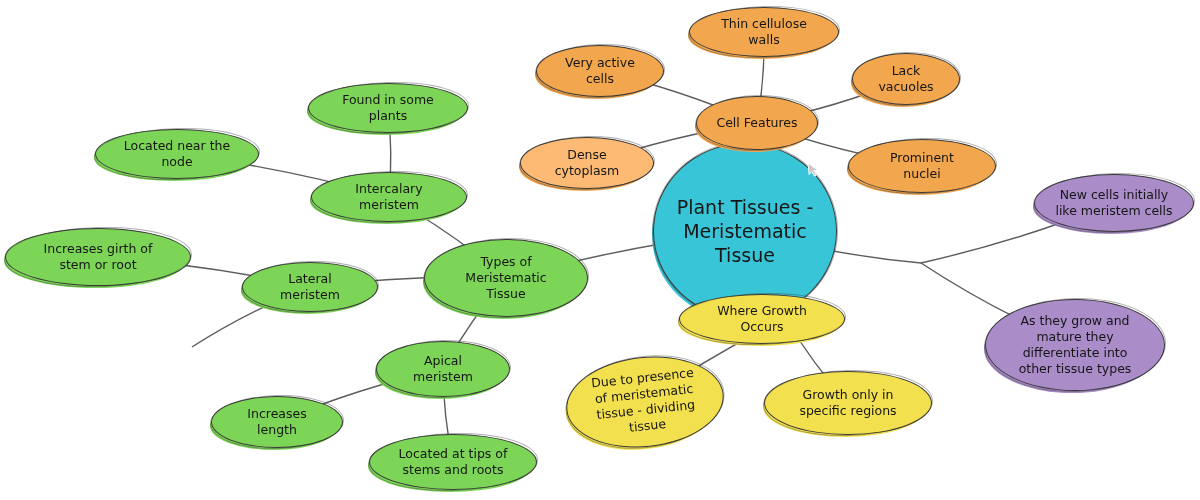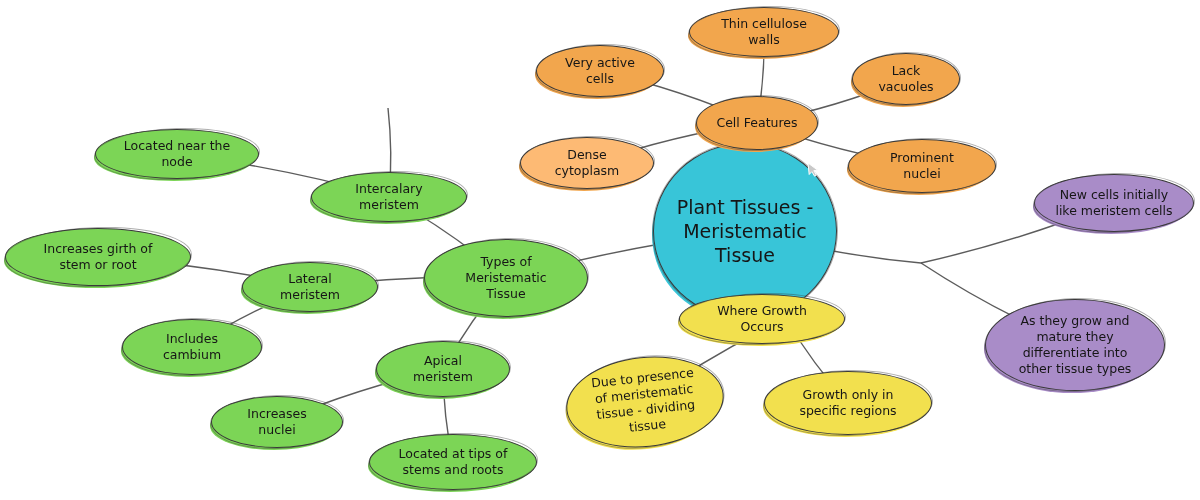--- a/index.html
+++ b/index.html
@@ -152,41 +152,41 @@
 Tissue</span>
     </div>
     <div class="node" style="--fill: #F2E04E; background: rgb(242, 224, 78); left: 764px; top: 371px; width: 168px; height: 64px;">
       <span>Growth only in
 specific regions</span>
     </div>
     <div class="node" style="--fill: #7CD556; background: rgb(124, 213, 86); left: 311px; top: 172px; width: 156px; height: 50px;">
       <span>Intercalary
 meristem</span>
     </div>
+    <div class="node" style="--fill: #7CD556; background: rgb(124, 213, 86); left: 308px; top: 83px; width: 160px; height: 50px;">
+      <span>Found in some
+plants</span>
+    </div>
     <div class="node" style="--fill: #7CD556; background: rgb(124, 213, 86); left: 95px; top: 129px; width: 164px; height: 50px;">
       <span>Located near the
 node</span>
     </div>
     <div class="node" style="--fill: #7CD556; background: rgb(124, 213, 86); left: 242px; top: 262px; width: 136px; height: 50px;">
       <span>Lateral
 meristem</span>
     </div>
     <div class="node" style="--fill: #7CD556; background: rgb(124, 213, 86); left: 5px; top: 228px; width: 186px; height: 58px;">
       <span>Increases girth of
 stem or root</span>
     </div>
-    <div class="node" style="--fill: #7CD556; background: rgb(124, 213, 86); left: 122px; top: 319px; width: 140px; height: 56px;">
-      <span>Includes
-cambium</span>
-    </div>
     <div class="node" style="--fill: #7CD556; background: rgb(124, 213, 86); left: 376px; top: 341px; width: 134px; height: 56px;">
       <span>Apical
 meristem</span>
     </div>
     <div class="node" style="--fill: #7CD556; background: rgb(124, 213, 86); left: 211px; top: 396px; width: 132px; height: 52px;">
       <span>Increases
-nuclei</span>
+length</span>
     </div>
     <div class="node" style="--fill: #7CD556; background: rgb(124, 213, 86); left: 369px; top: 434px; width: 168px; height: 56px;">
       <span>Located at tips of
 stems and roots</span>
     </div>
   </div>
 
 </body></html>

